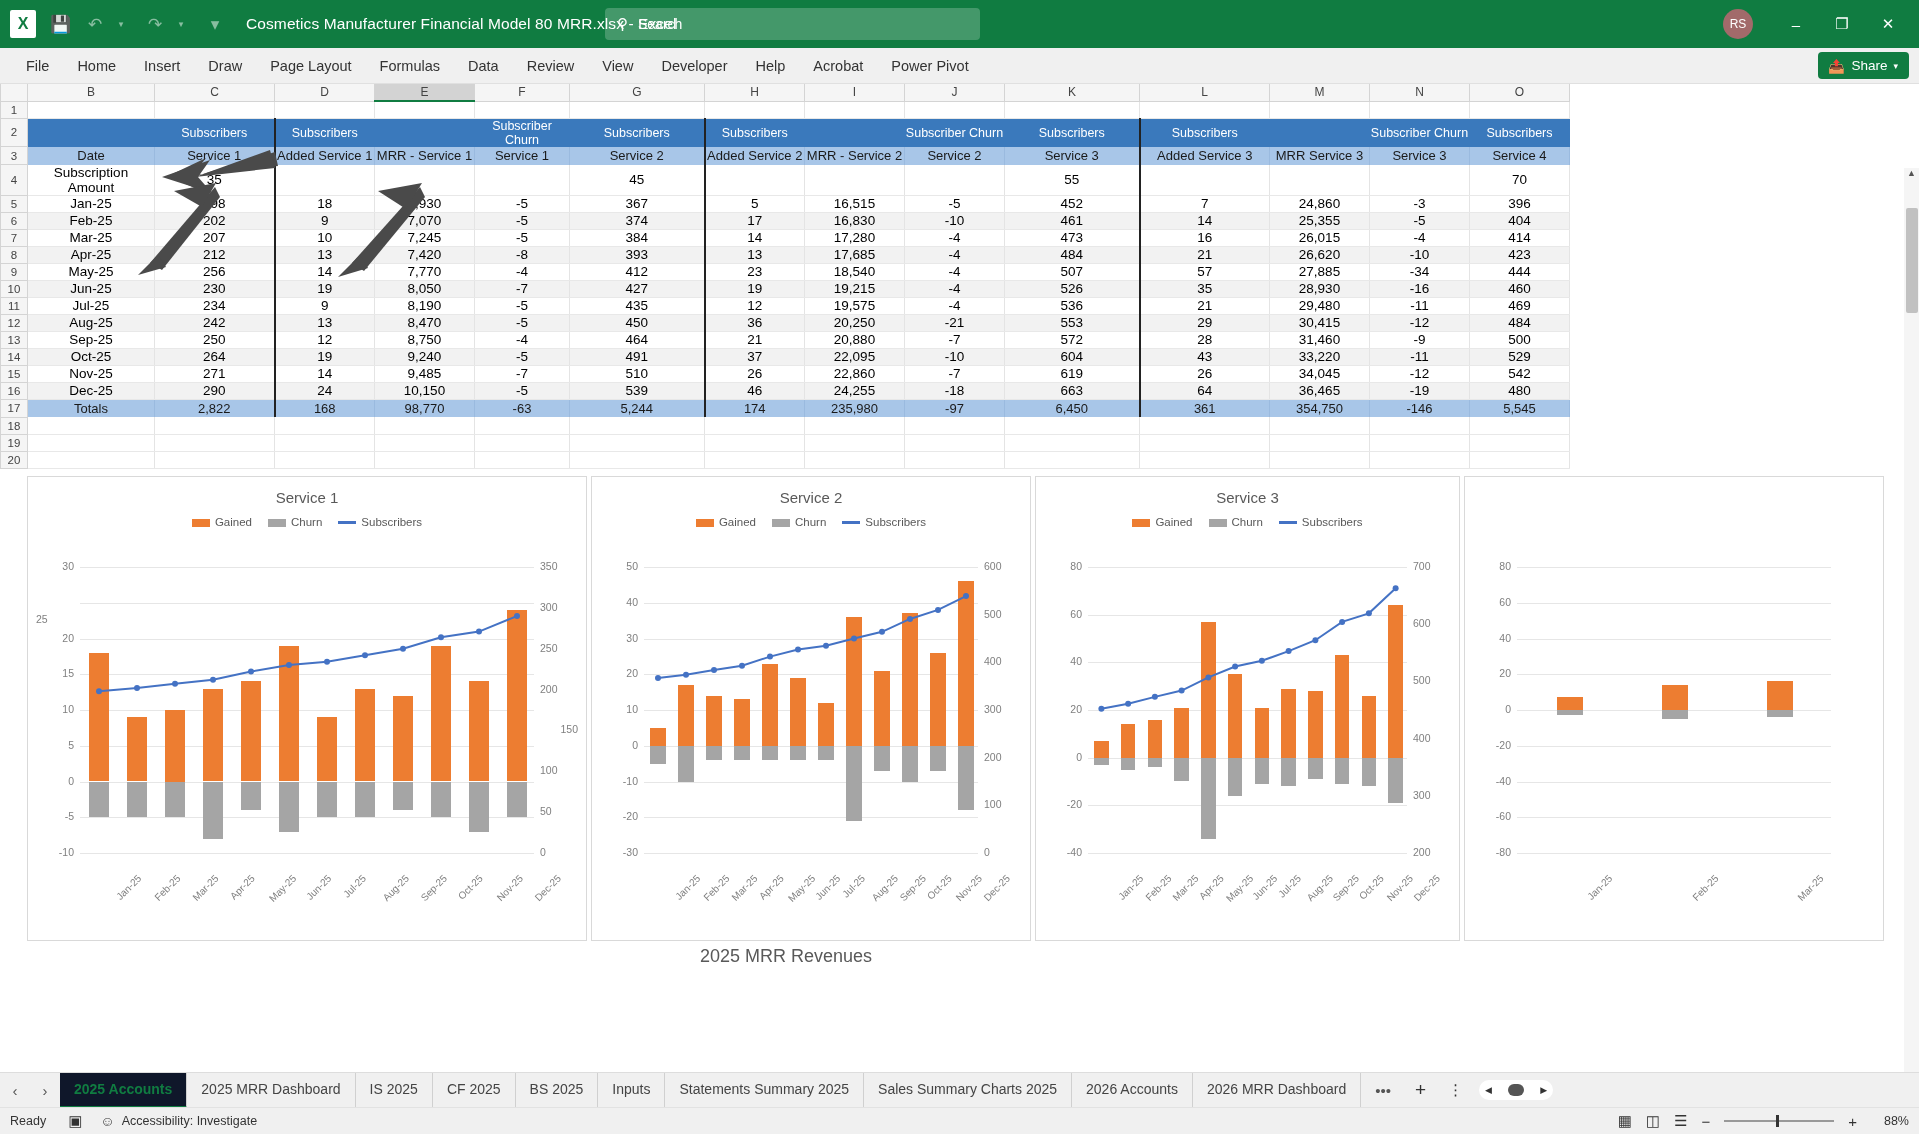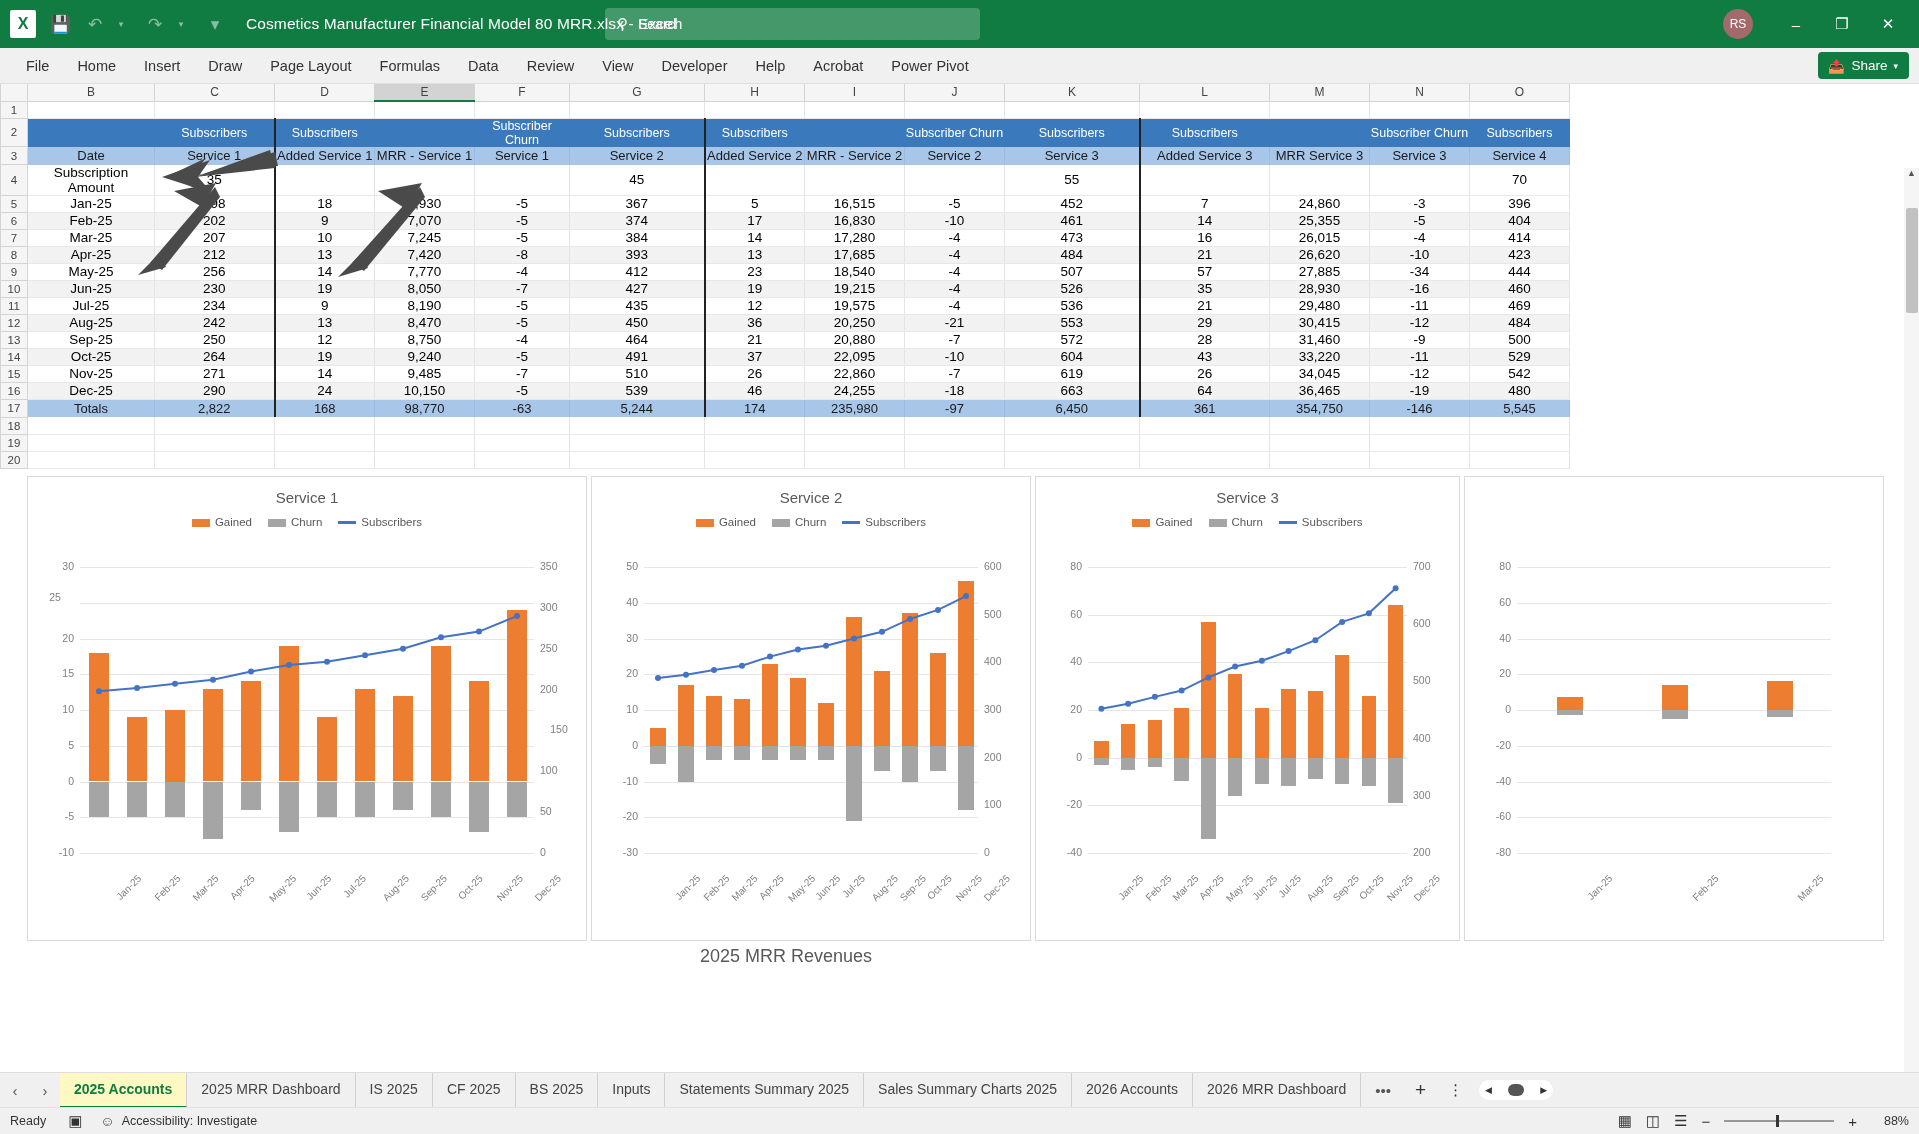--- a/index.html
+++ b/index.html
@@ -106,21 +106,21 @@
   .arrow { position: absolute; z-index: 39; }
 
   
   .sheetbar {
     position: absolute; left: 0; bottom: 27px; width: 1919px; height: 35px;
     background: #F0F0F0; display: flex; align-items: center; border-top: 1px solid #DDD;
   }
   .navarrow { width: 30px; text-align: center; font-size: 15px; color: #555; }
   .stab { font-size: 14px; color: #444; padding: 0 14px; height: 35px; line-height: 33px;
     border-right: 1px solid #D0D0D0; white-space: nowrap; }
-  .stab.active { background: #fef9c3; color: #107C41; font-weight: bold; border-bottom: 2px solid #107C41; }
+  .stab.active { background: #0f172a; color: #107C41; font-weight: bold; border-bottom: 2px solid #107C41; }
   .statusbar {
     position: absolute; left: 0; bottom: 0; width: 1919px; height: 27px;
     background: #F0F0F0; display: flex; align-items: center; font-size: 12.5px; color: #333;
     padding: 0 10px; border-top:1px solid #E2E2E2;
   }
   .sb-right { margin-left: auto; display: flex; align-items: center; gap: 14px; }
   .viewbtn { font-size: 15px; color: #333; }
   .zoomtrack { width: 110px; height: 2px; background: #999; position: relative; }
   .zoomthumb { position: absolute; left: 52px; top: -5px; width: 3px; height: 12px; background: #333; }
   .vscroll { position: absolute; right: 0; top: 84px; width: 15px; height: 970px; background: #F5F5F5; }
@@ -556,40 +556,40 @@
         <div class="chart-title">Service 1</div>
         <div class="legend">
           <span><span class="sw gain"></span>Gained</span>
           <span><span class="sw churn"></span>Churn</span>
           <span><span class="ln"></span>Subscribers</span>
         </div>
         <div class="plot">
           <div class="gridline" style="top:12px;left:52px;right:52px;"></div>
           <div class="axlbl" style="left:8px;top:5px;width:38px;text-align:right;">30</div>
           <div class="gridline" style="top:47.75px;left:52px;right:52px;"></div>
-          <div class="axlbl" style="left:8px;top:36px;width:38px;text-align:center;">25</div>
+          <div class="axlbl" style="left:8px;top:58px;width:38px;text-align:left;">25</div>
           <div class="gridline" style="top:83.5px;left:52px;right:52px;"></div>
           <div class="axlbl" style="left:8px;top:76.5px;width:38px;text-align:right;">20</div>
           <div class="gridline" style="top:119.25px;left:52px;right:52px;"></div>
           <div class="axlbl" style="left:8px;top:112.25px;width:38px;text-align:right;">15</div>
           <div class="gridline" style="top:155px;left:52px;right:52px;"></div>
           <div class="axlbl" style="left:8px;top:148px;width:38px;text-align:right;">10</div>
           <div class="gridline" style="top:190.75px;left:52px;right:52px;"></div>
           <div class="axlbl" style="left:8px;top:183.75px;width:38px;text-align:right;">5</div>
           <div class="gridline" style="top:226.5px;left:52px;right:52px;"></div>
           <div class="axlbl" style="left:8px;top:219.5px;width:38px;text-align:right;">0</div>
           <div class="gridline" style="top:262.25px;left:52px;right:52px;"></div>
           <div class="axlbl" style="left:8px;top:255.25px;width:38px;text-align:right;">-5</div>
           <div class="gridline" style="top:298px;left:52px;right:52px;"></div>
           <div class="axlbl" style="left:8px;top:291px;width:38px;text-align:right;">-10</div>
           <div class="axlbl" style="right:8px;top:5px;width:38px;text-align:left;">350</div>
           <div class="axlbl" style="right:8px;top:45.857142857142854px;width:38px;text-align:left;">300</div>
           <div class="axlbl" style="right:8px;top:86.71428571428571px;width:38px;text-align:left;">250</div>
           <div class="axlbl" style="right:8px;top:127.57142857142856px;width:38px;text-align:left;">200</div>
-          <div class="axlbl" style="right:8px;top:168.42857142857142px;width:38px;text-align:center;">150</div>
+          <div class="axlbl" style="right:8px;top:168.42857142857142px;width:38px;text-align:right;">150</div>
           <div class="axlbl" style="right:8px;top:209.28571428571428px;width:38px;text-align:left;">100</div>
           <div class="axlbl" style="right:8px;top:250.1428571428571px;width:38px;text-align:left;">50</div>
           <div class="axlbl" style="right:8px;top:291px;width:38px;text-align:left;">0</div>
           <div class="bar g" style="left:60.55px;top:97.8px;width:20.900000000000002px;height:128.7px;"></div>
           <div class="bar c" style="left:60.55px;top:226.5px;width:20.900000000000002px;height:35.75px;"></div>
           <div class="xtick" style="left:81px;top:316px;">Jan-25</div>
           <div class="bar g" style="left:98.55px;top:162.15px;width:20.900000000000002px;height:64.35px;"></div>
           <div class="bar c" style="left:98.55px;top:226.5px;width:20.900000000000002px;height:35.75px;"></div>
           <div class="xtick" style="left:119px;top:316px;">Feb-25</div>
           <div class="bar g" style="left:136.55px;top:155px;width:20.900000000000002px;height:71.5px;"></div>

